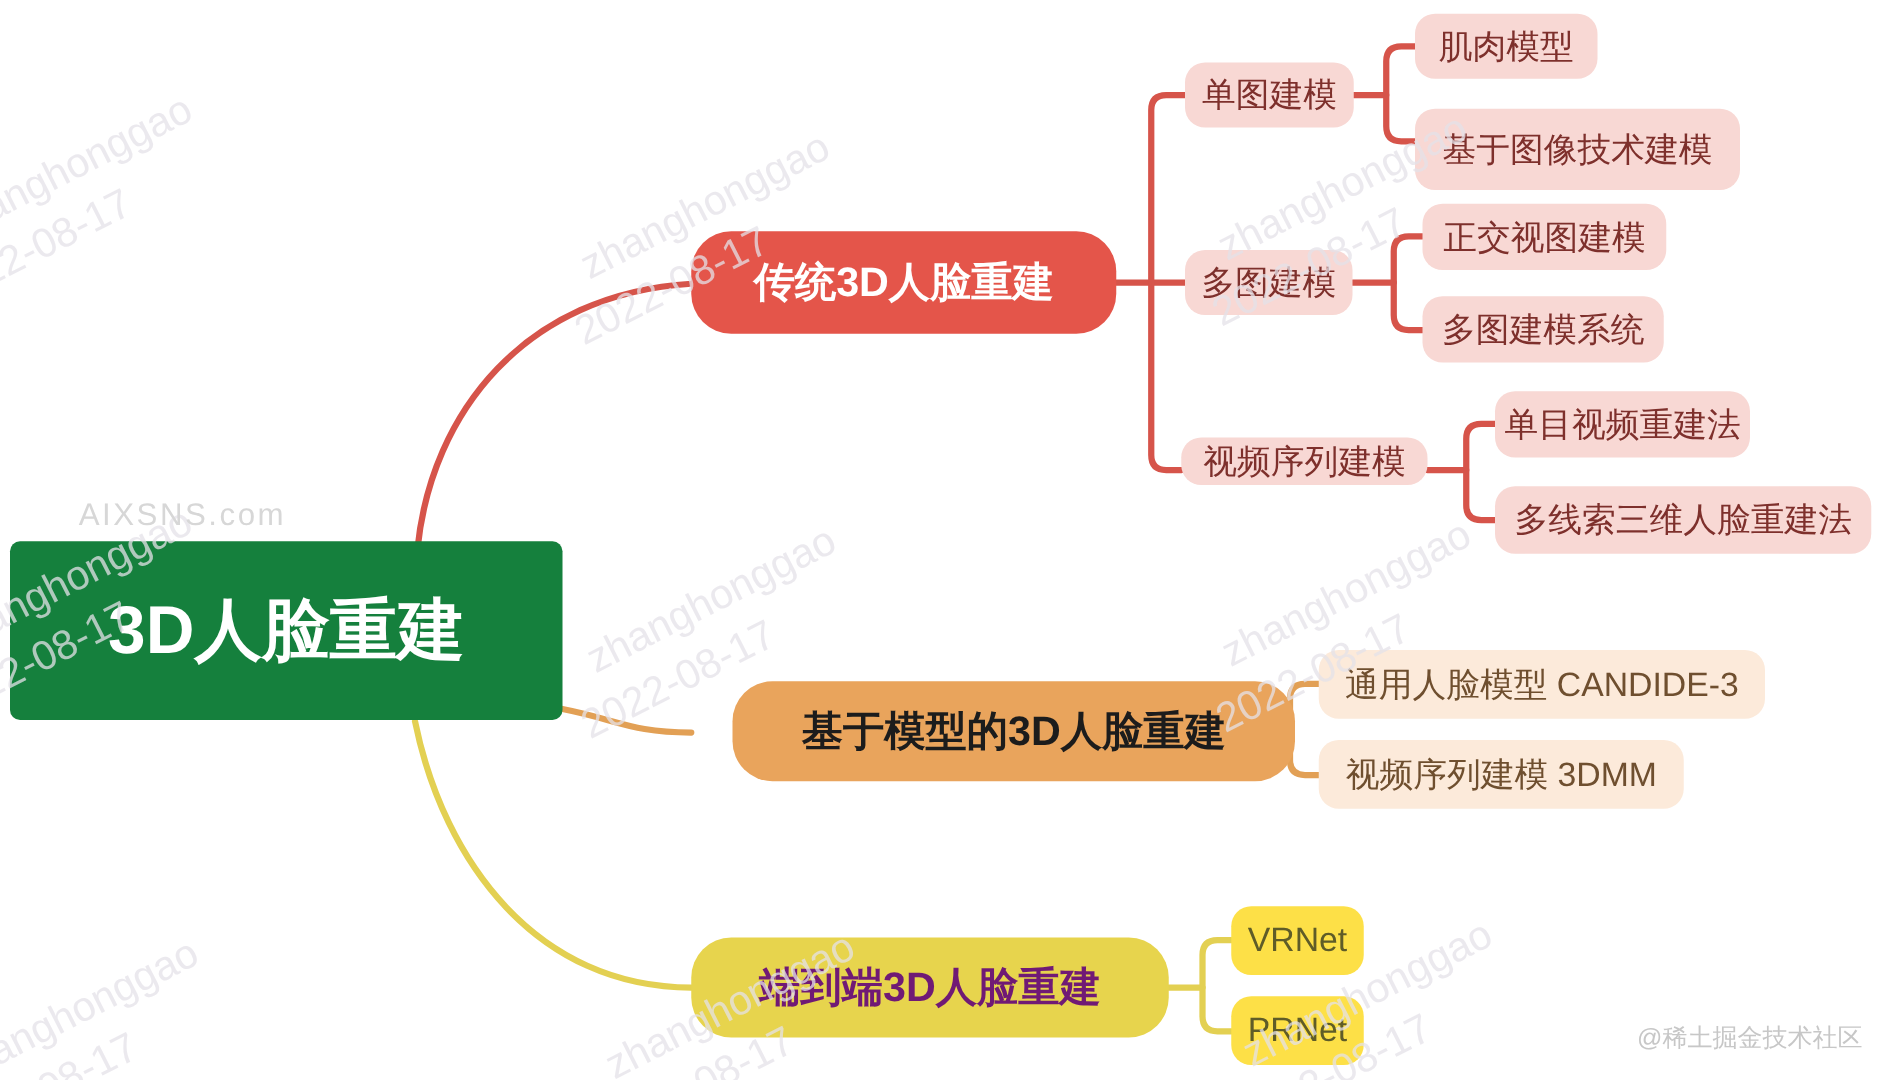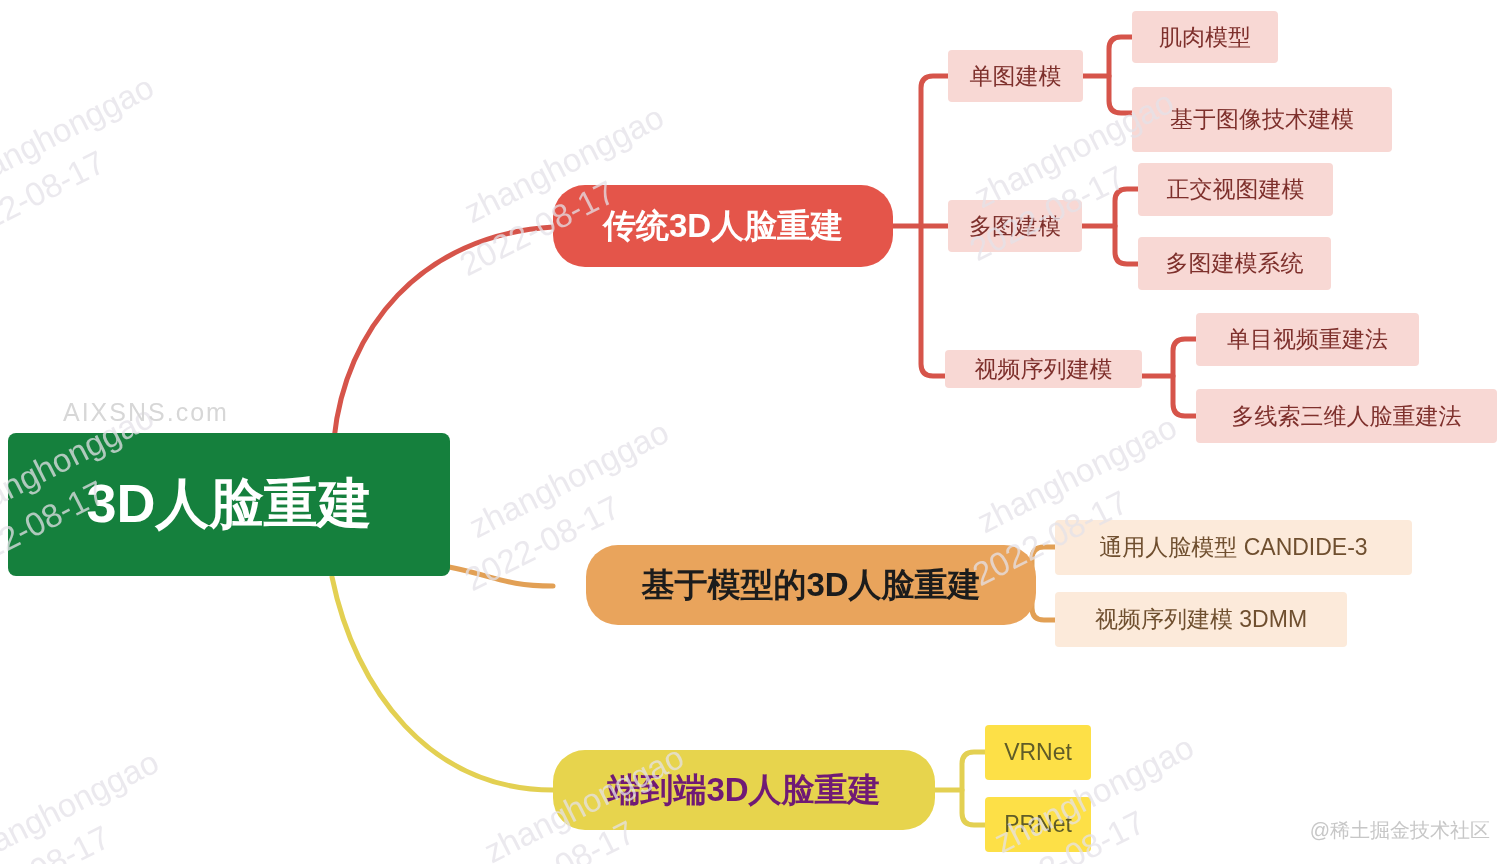--- a/index.html
+++ b/index.html
@@ -68,22 +68,22 @@
     background: #e9a45c;
     color: #1c1c1c;
   }
   .branch-yellow {
     left: 553px; top: 750px;
     width: 382px; height: 80px;
     background: #e7d44d;
     color: #701a75;
   }
   .leaf {
-    border-radius: 4px;
-    font-size: 23px;
+    border-radius: 16px;
+    font-size: 27px;
     font-weight: 500;
   }
   .leaf-pink {
     background: #f8d8d4;
     color: #7e302c;
   }
   .leaf-peach {
     background: #fceada;
     color: #6f4f2f;
     text-align: right;
@@ -160,21 +160,21 @@
   <div class="node branch branch-yellow">端到端3D人脸重建</div>
 
   <div class="node leaf leaf-pink" style="left:948px; top:50px;  width:135px; height:52px;">单图建模</div>
   <div class="node leaf leaf-pink" style="left:948px; top:200px; width:134px; height:52px;">多图建模</div>
   <div class="node leaf leaf-pink" style="left:945px; top:350px; width:197px; height:38px;">视频序列建模</div>
 
   <div class="node leaf leaf-pink" style="left:1132px; top:11px;  width:146px; height:52px;">肌肉模型</div>
   <div class="node leaf leaf-pink" style="left:1132px; top:87px;  width:260px; height:65px;">基于图像技术建模</div>
   <div class="node leaf leaf-pink" style="left:1138px; top:163px; width:195px; height:53px;">正交视图建模</div>
   <div class="node leaf leaf-pink" style="left:1138px; top:237px; width:193px; height:53px;">多图建模系统</div>
-  <div class="node leaf leaf-pink" style="left:1196px; top:313px; width:223px; height:53px;">单目视频重建法</div>
+  <div class="node leaf leaf-pink" style="left:1196px; top:313px; width:204px; height:53px;">单目视频重建法</div>
   <div class="node leaf leaf-pink" style="left:1196px; top:389px; width:301px; height:54px;">多线索三维人脸重建法</div>
 
   <div class="node leaf leaf-peach" style="left:1055px; top:520px; width:357px; height:55px;">通用人脸模型 CANDIDE-3</div>
   <div class="node leaf leaf-peach" style="left:1055px; top:592px; width:292px; height:55px;">视频序列建模 3DMM</div>
 
   <div class="node leaf leaf-cream" style="left:985px; top:725px; width:106px; height:55px;">VRNet</div>
   <div class="node leaf leaf-cream" style="left:985px; top:797px; width:106px; height:55px;">PRNet</div>
 
   <div class="wm-tile" style="left:-45px; top:110px;"><span>zhanghonggao</span><span class="wm-date">2022-08-17</span></div>
   <div class="wm-tile" style="left:465px; top:140px;"><span>zhanghonggao</span><span class="wm-date">2022-08-17</span></div>

